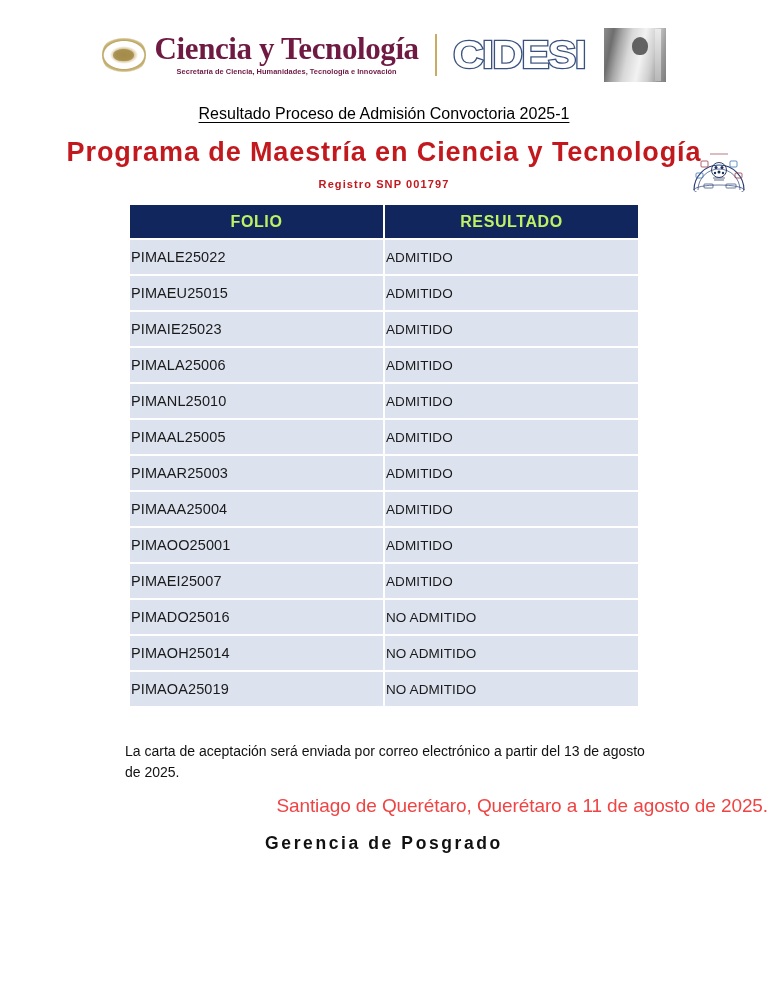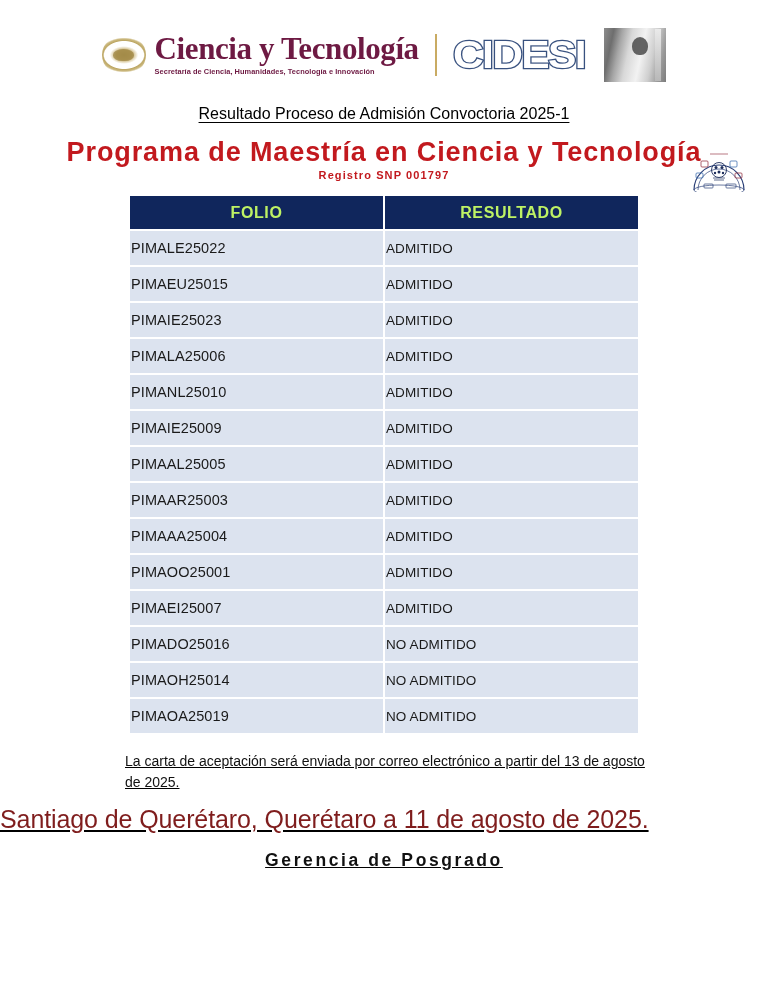--- a/index.html
+++ b/index.html
@@ -59,20 +59,21 @@
     white-space: nowrap;
     line-height: 1.02;
   }
   .gob-sub {
     font-size: 7.4px;
     font-weight: bold;
     color: #6e1a43;
     letter-spacing: 0.05px;
     white-space: nowrap;
     margin-top: 3px;
+    text-align: center;
   }
   .bar-divider {
     width: 2px; height: 42px;
     background: #c9ab63;
     margin: 0 16px;
     flex: none;
   }
   .cidesi-logo {
     font-family: "Liberation Sans", sans-serif;
     font-size: 38px;
@@ -139,21 +140,21 @@
     font-weight: bold;
     color: #c2191e;
     letter-spacing: 0.9px;
     line-height: 1.2;
   }
   .registro {
     font-size: 11px;
     font-weight: bold;
     color: #c2191e;
     letter-spacing: 1.1px;
-    margin-top: 1px;
+    margin-top: 10px;
   }
   
   .snp-seal {
     position: absolute;
     right: 18px; top: 4px;
     width: 62px; height: 52px;
   }
 
   
   .table-wrap {
@@ -184,34 +185,34 @@
     vertical-align: middle;
     letter-spacing: 0.1px;
   }
   table.results tbody td.result-cell {
     font-size: 13.5px;
   }
   col.c-folio { width: 50%; }
   col.c-result { width: 50%; }
 
   
-  .footer { margin-top: 16px; text-decoration: underline; }
+  .footer { margin-top: 33px; }
   .note {
     width: 530px;
     margin: 0 auto;
     font-size: 14px;
     color: #111111;
     line-height: 1.45;
     text-align: left;
     padding-left: 6px;
   }
   .place-line {
-    text-align: left;
-    font-size: 25px;
-    color: #7f1d1d;
+    text-align: right;
+    font-size: 19px;
+    color: #ef4444;
     margin-top: 13px;
     letter-spacing: -0.1px;
   }
   .signature {
     text-align: center;
     font-size: 17.5px;
     font-weight: bold;
     color: #111111;
     margin-top: 16px;
     letter-spacing: 2.6px;
@@ -293,24 +294,20 @@
         </tr>
         <tr>
           <td class="folio-cell">PIMALA25006</td>
           <td class="result-cell">ADMITIDO</td>
         </tr>
         <tr>
           <td class="folio-cell">PIMANL25010</td>
           <td class="result-cell">ADMITIDO</td>
         </tr>
         <tr>
-          <td class="folio-cell">PIMAIE25009</td>
-          <td class="result-cell">ADMITIDO</td>
-        </tr>
-        <tr>
           <td class="folio-cell">PIMAAL25005</td>
           <td class="result-cell">ADMITIDO</td>
         </tr>
         <tr>
           <td class="folio-cell">PIMAAR25003</td>
           <td class="result-cell">ADMITIDO</td>
         </tr>
         <tr>
           <td class="folio-cell">PIMAAA25004</td>
           <td class="result-cell">ADMITIDO</td>

